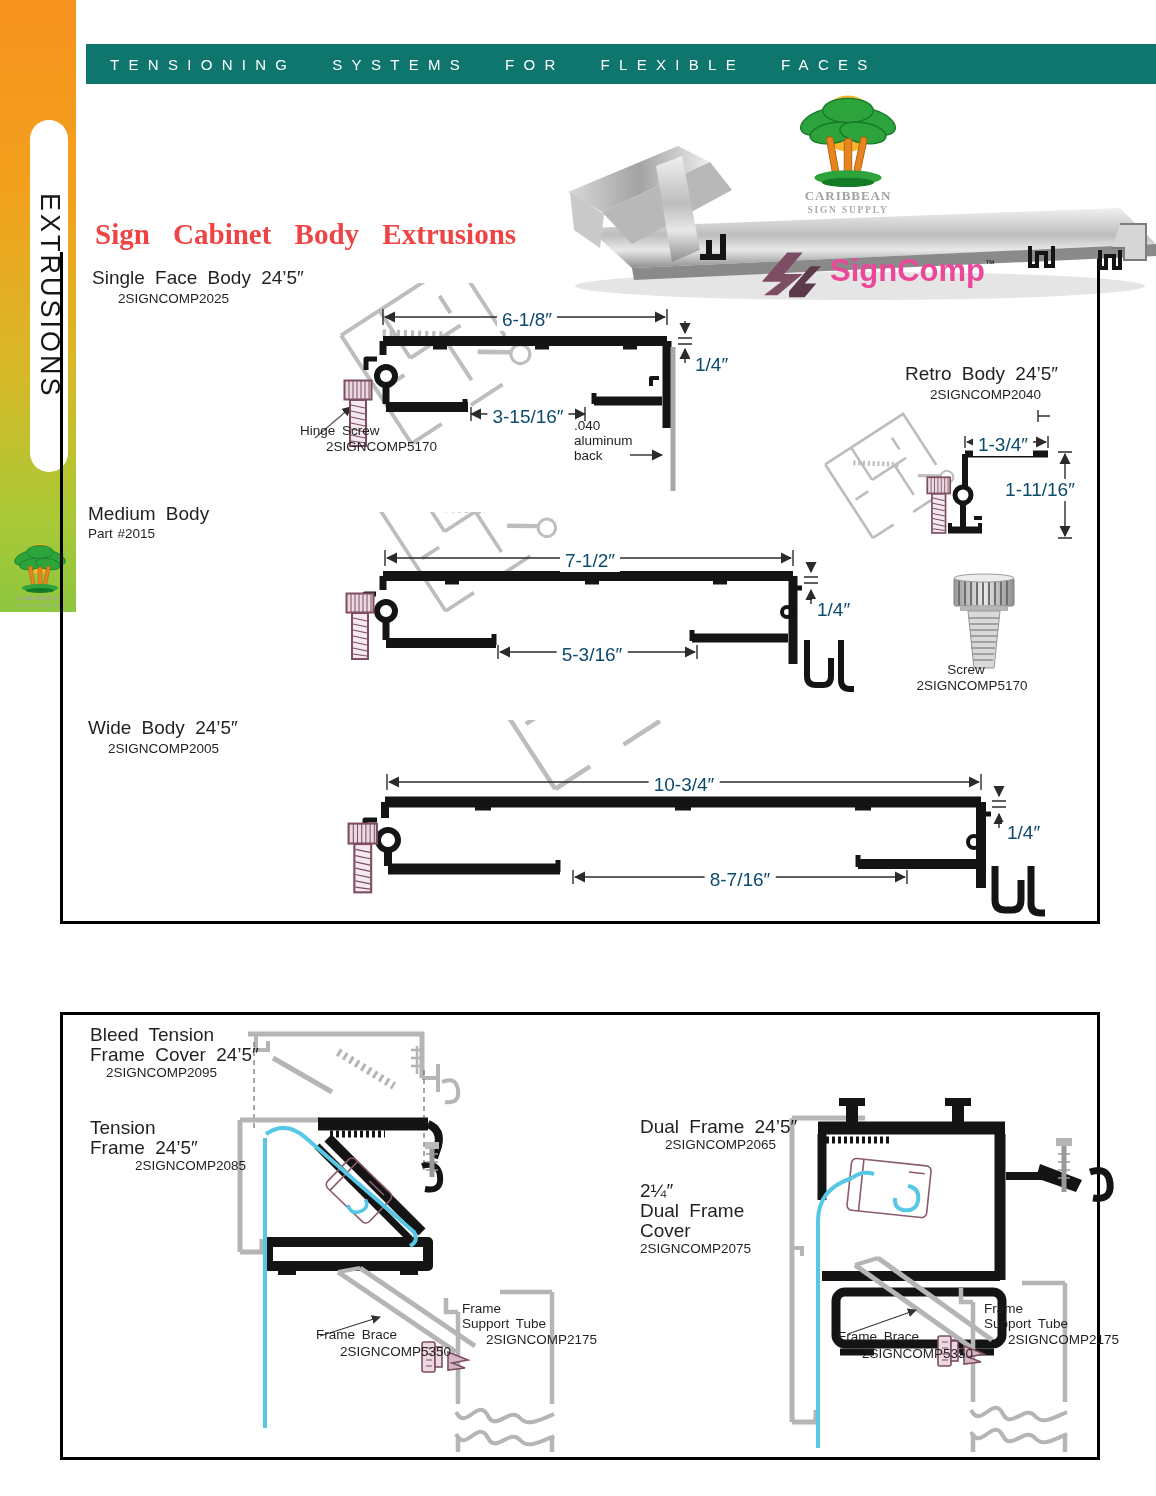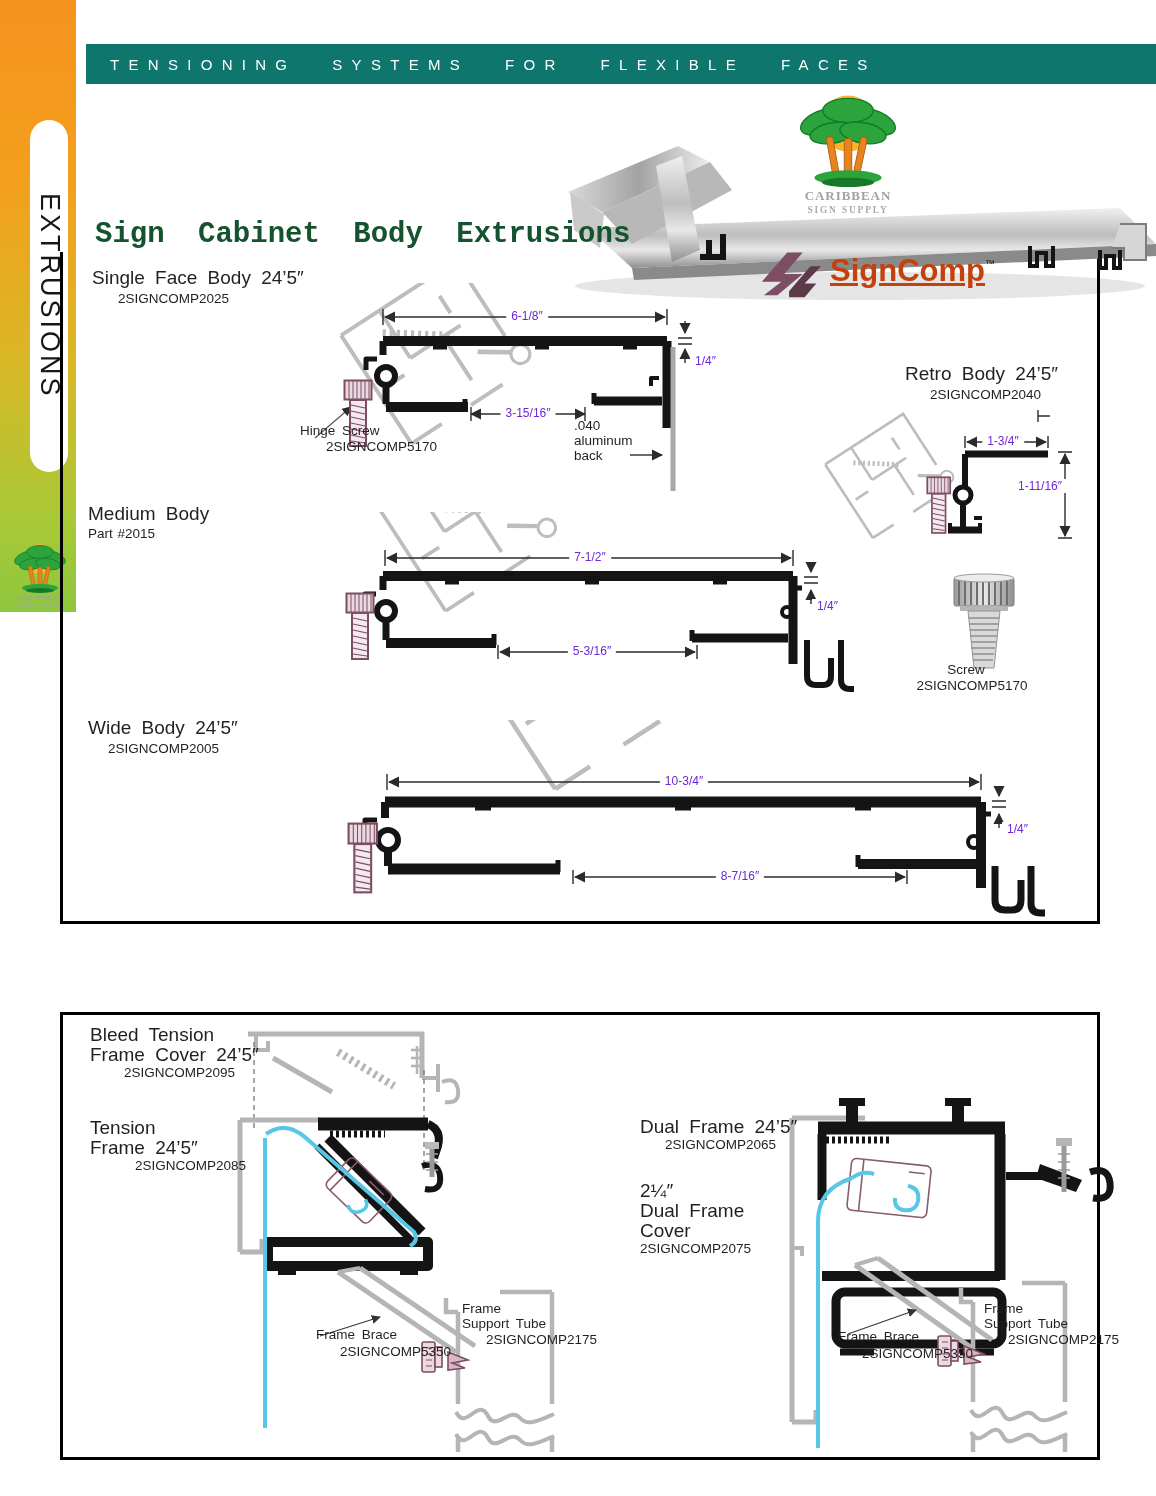--- a/index.html
+++ b/index.html
@@ -12,36 +12,36 @@
   .banner span{color:#fff;font-size:15px;letter-spacing:0.62em;word-spacing:1.5em;
                padding-left:24px;white-space:nowrap;font-family:"Liberation Sans",sans-serif;}
   
   .sidebar{left:0;top:0;width:76px;height:612px;
            background:linear-gradient(180deg,#F6921E 0%,#F3A01D 30%,#D8B827 60%,#A9C936 85%,#8DC63F 100%);}
   .pill{position:absolute;left:30px;top:120px;width:38px;height:352px;background:#fff;
         border-radius:20px;display:flex;align-items:center;justify-content:center;}
   .pill span{writing-mode:vertical-rl;font-size:27px;letter-spacing:3px;color:#161616;
              font-family:"Liberation Sans",sans-serif;}
   
-  .h-serif{font-family:Liberation Mono, monospace;font-weight:bold;color:#14532d;white-space:nowrap;}
+  .h-serif{font-family:Liberation Serif, serif;font-weight:bold;color:#ef4444;white-space:nowrap;}
   .h1{left:95px;top:218px;font-size:29px;word-spacing:16px;}
   .h2{left:62px;top:946px;font-size:30px;word-spacing:26px;}
   
   .panel1{left:60px;top:252px;width:1040px;height:672px;box-sizing:border-box;
           border-left:3px solid #000;border-right:3px solid #000;border-bottom:3px solid #000;}
   .panel2{left:60px;top:1012px;width:1040px;height:448px;box-sizing:border-box;border:3px solid #000;}
   
   .lbl{position:absolute;font-size:19px;word-spacing:5px;line-height:20px;white-space:nowrap;color:#231f20;}
   .part{font-size:13.5px;line-height:16px;word-spacing:1px;}
   .sm{position:absolute;font-size:13.5px;line-height:15px;word-spacing:3px;white-space:nowrap;color:#231f20;}
-  .dim{position:absolute;font-size:12px;background:#fff;padding:0 5px;white-space:nowrap;color:#6d28d9;}
+  .dim{position:absolute;font-size:19px;background:#fff;padding:0 5px;white-space:nowrap;color:#0c4a6e;}
   .ctr{transform:translateX(-50%);}
   
   .signcomp{left:760px;top:243px;height:56px;display:flex;align-items:center;gap:6px;}
-  .signcomp .word{font-size:31px;font-weight:800;color:#c2410c;letter-spacing:0;text-decoration:underline;}
+  .signcomp .word{font-size:31px;font-weight:800;color:#ec4899;letter-spacing:0;}
   .signcomp .tm{font-size:10px;vertical-align:14px;color:#161616;}
   svg{display:block;}
   svg text{font-family:"Liberation Serif",serif;}
 </style>
 </head>
 <body>
 
 <div class="page">
 
   <svg width="0" height="0" style="position:absolute">
@@ -480,21 +480,21 @@
       <rect x="251" y="261" width="7" height="20"></rect>
       <path d="M264,266 l20,8 -16,3 13,5 -17,2 z" fill="#d9b8c6"></path>
       <path d="M242,262 h6 M242,268 h6 M242,274 h6 M242,280 h6" stroke-width="1"></path>
     </g>
     <path d="M148,254 L216,230" stroke="#3a3a3a" stroke-width="1.3" fill="none" marker-end="url(#ahr)"></path>
   </svg>
 
   <div class="lbl" style="left:90px;top:1025px">
     <div>Bleed Tension</div>
     <div>Frame Cover 24’5″</div>
-    <div class="part" style="margin-left:34px">2SIGNCOMP2095</div>
+    <div class="part" style="margin-left:16px">2SIGNCOMP2095</div>
   </div>
   <div class="lbl" style="left:90px;top:1118px">
     <div>Tension</div>
     <div>Frame 24’5″</div>
     <div class="part" style="margin-left:45px">2SIGNCOMP2085</div>
   </div>
   <div class="lbl" style="left:640px;top:1117px">
     <div>Dual Frame 24’5″</div>
     <div class="part" style="margin-left:25px">2SIGNCOMP2065</div>
   </div>

